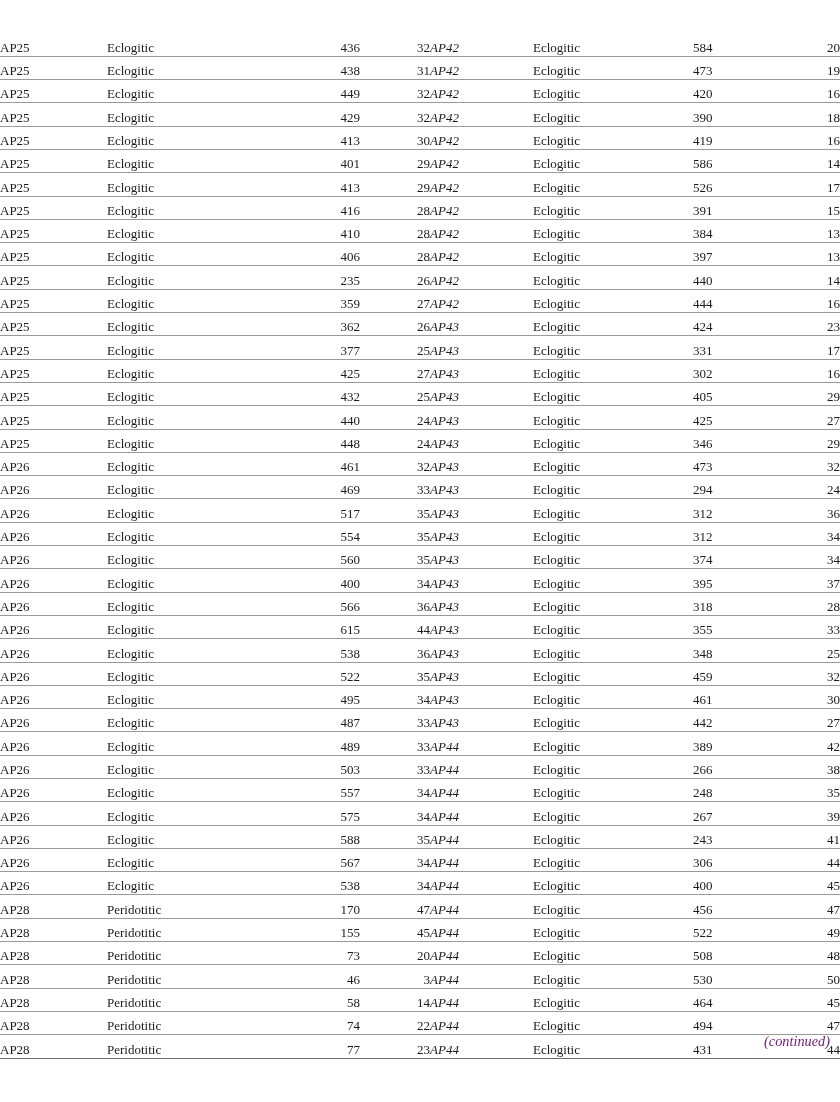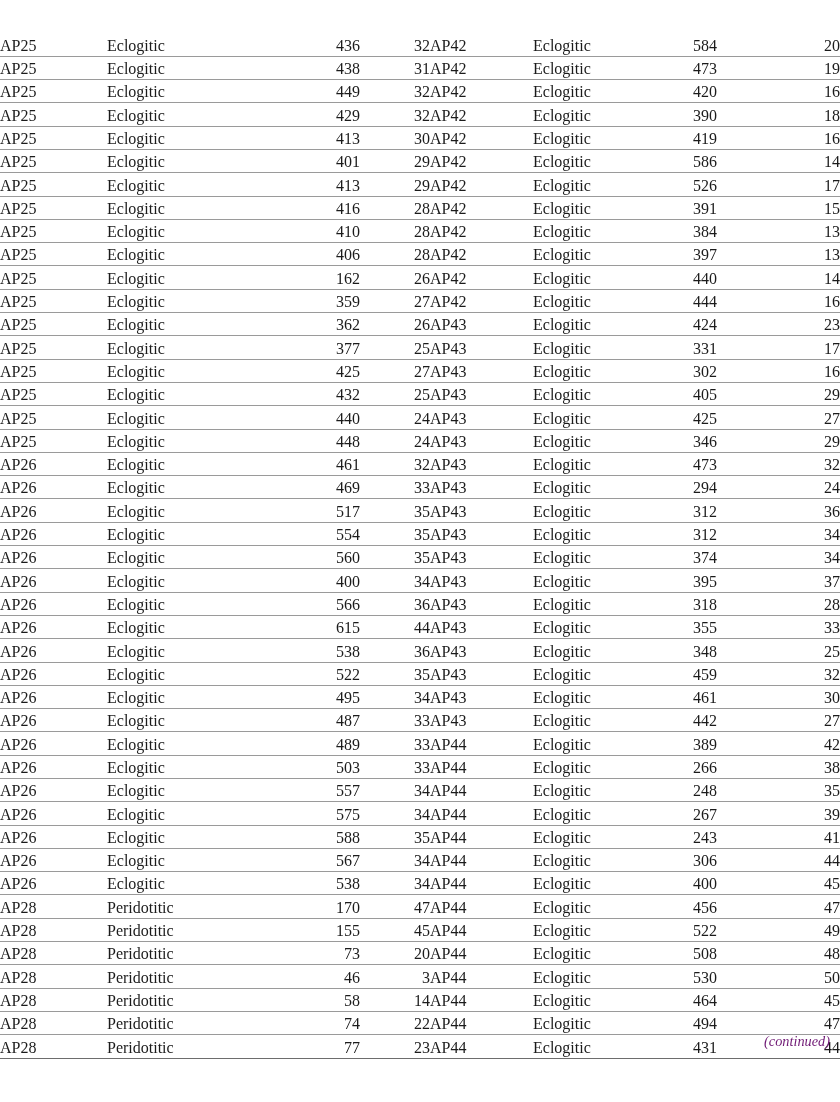--- a/index.html
+++ b/index.html
@@ -21,21 +21,21 @@
     position: absolute;
     left: 0;
     top: 33px;
     width: 840px;
   }
 
   table.data-table {
     width: 840px;
     border-collapse: collapse;
     table-layout: fixed;
-    font-size: 16px;
+    font-size: 13px;
     line-height: 1;
   }
 
   table.data-table col.c1 { width: 107px; }
   table.data-table col.c2 { width: 158px; }
   table.data-table col.c3 { width: 95px; }
   table.data-table col.c4 { width: 70px; }
   table.data-table col.c5 { width: 103px; }
   table.data-table col.c6 { width: 160px; }
   table.data-table col.c7 { width: 87px; }
@@ -50,21 +50,21 @@
     padding: 0 0 2px 0;
     vertical-align: bottom;
     white-space: nowrap;
     font-weight: 400;
   }
 
   td.cell-sample   { padding-left: 15px; text-align: left; }
   td.cell-litho    { padding-left: 15px; text-align: left; }
   td.cell-num-a    { text-align: right;  padding-right: 12px; }
   td.cell-num-b    { text-align: right;  padding-right: 10px; }
-  td.cell-sample-r { padding-left: 14px; text-align: left; }
+  td.cell-sample-r { padding-left: 14px; text-align: left; font-style: italic; }
   td.cell-litho-r  { padding-left: 14px; text-align: left; }
   td.cell-num-c    { text-align: left;  padding-right: 12px; }
   td.cell-num-d    { text-align: right;  padding-right: 10px; }
 
   table.data-table tr.data-row:last-child td {
     border-bottom: 1px solid #6d6d6d;
   }
 
   #continued-note {
     position: absolute;
@@ -189,21 +189,21 @@
           <td class="cell-num-a">406</td>
           <td class="cell-num-b">28</td>
           <td class="cell-sample-r">AP42</td>
           <td class="cell-litho-r">Eclogitic</td>
           <td class="cell-num-c">397</td>
           <td class="cell-num-d">13</td>
         </tr>
         <tr class="data-row">
           <td class="cell-sample">AP25</td>
           <td class="cell-litho">Eclogitic</td>
-          <td class="cell-num-a">162</td>
+          <td class="cell-num-a">235</td>
           <td class="cell-num-b">26</td>
           <td class="cell-sample-r">AP42</td>
           <td class="cell-litho-r">Eclogitic</td>
           <td class="cell-num-c">440</td>
           <td class="cell-num-d">14</td>
         </tr>
         <tr class="data-row">
           <td class="cell-sample">AP25</td>
           <td class="cell-litho">Eclogitic</td>
           <td class="cell-num-a">359</td>

